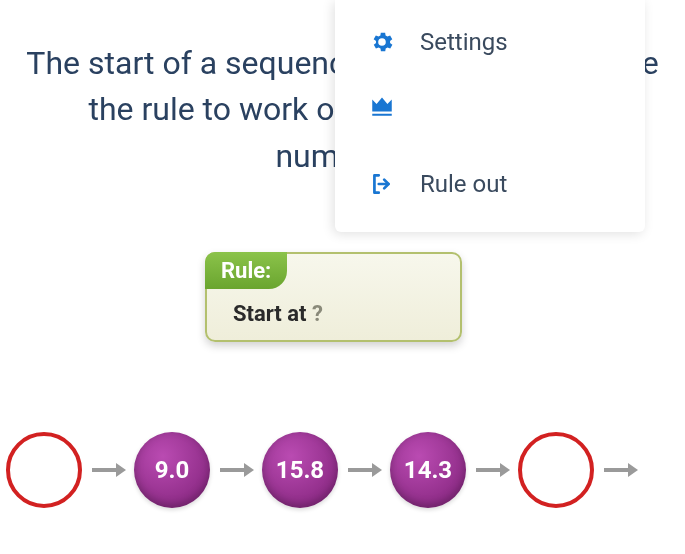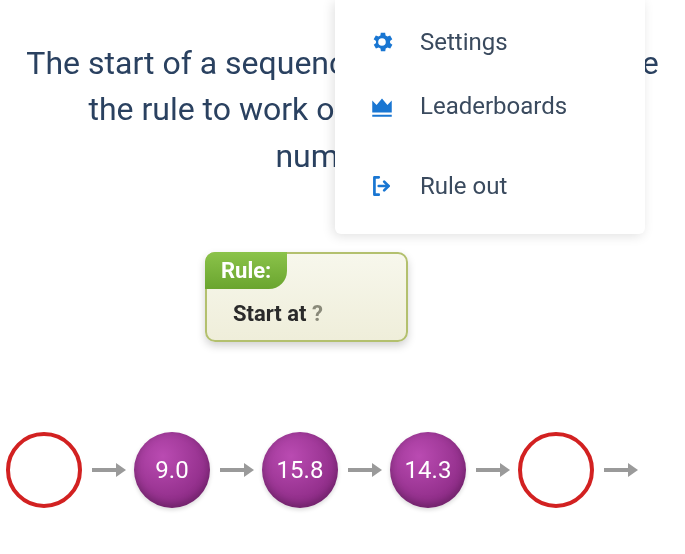--- a/index.html
+++ b/index.html
@@ -30,21 +30,21 @@
   padding: 18px 32px;
   color: #3a4a5e; font-size: 24px;
   cursor: pointer;
 }
 .menu-item .icon { width: 30px; display:flex; justify-content:center; }
 .menu-item .icon svg { width: 26px; height: 26px; }
 .menu-sep { height: 16px; }
 .rule-card {
   position: absolute;
   left: 205px; top: 252px;
-  width: 203px;
+  width: 257px;
   border-radius: 10px;
   background: linear-gradient(#f7f7ec,#efeeda);
   border:2px solid #b3c06e;
   box-shadow: 0 4px 8px rgba(0,0,0,.18);
   overflow: visible;
 }
 .rule-tab {
   position: absolute; top:-2px; left:-2px;
   background: linear-gradient(#8bc34a,#6aa52f);
   color: #fff; font-weight: 700; font-size: 22px;
@@ -64,21 +64,21 @@
   position: absolute;
   left: 0; right: 0;
   top: 432px;
   display: flex; align-items: center;
   gap: 8px;
   padding: 0 6px;
 }
 .circle {
   width: 76px; height: 76px; border-radius: 50%;
   display:flex; align-items:center; justify-content:center;
-  font-weight: 400; color:#fff; font-size: 24px;
+  font-weight: 700; color:#fff; font-size: 24px;
   flex: 0 0 76px;
   background: radial-gradient(circle at 38% 32%, #ba4bb2, #8e2c87 72%);
   box-shadow: inset 0 -3px 8px rgba(0,0,0,.25), 0 2px 4px rgba(0,0,0,.15);
 }
 .circle.empty {
   background:#fff;
   border: 4px solid #d22121;
   box-shadow:none;
 }
 .arrow { flex:0 0 auto; display:flex; align-items:center; }
@@ -97,21 +97,20 @@
         </svg>
     </span>
     <span>Settings</span>
   </div>
   <div class="menu-item">
     <span class="icon">
       <svg viewBox="0 0 24 24" fill="#1976d2">
           <path d="M3 7l4 4 5-6 5 6 4-4v11H3zM3 20h18v2H3z"></path>
         </svg>
     </span>
-    <span>Leaderboards</span>
   </div>
   <div class="menu-sep"></div>
   <div class="menu-item">
     <span class="icon">
       <svg viewBox="0 0 24 24" fill="none" stroke="#1976d2" stroke-width="2.5" stroke-linecap="round" stroke-linejoin="round">
           <path d="M9 4h-4v16h4"></path>
           <path d="M14 8l4 4-4 4"></path>
           <path d="M18 12H9"></path>
         </svg>
     </span>

